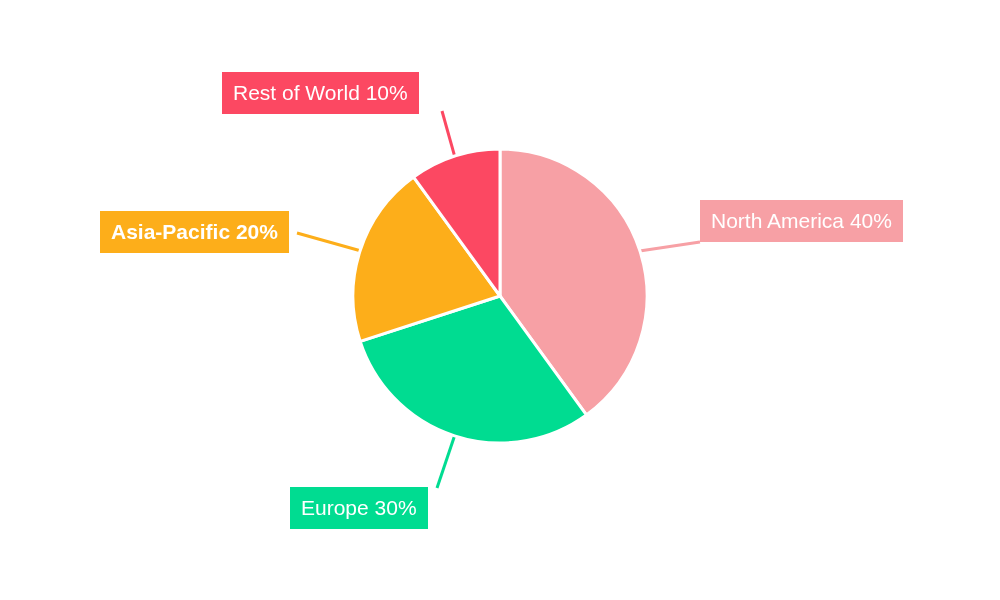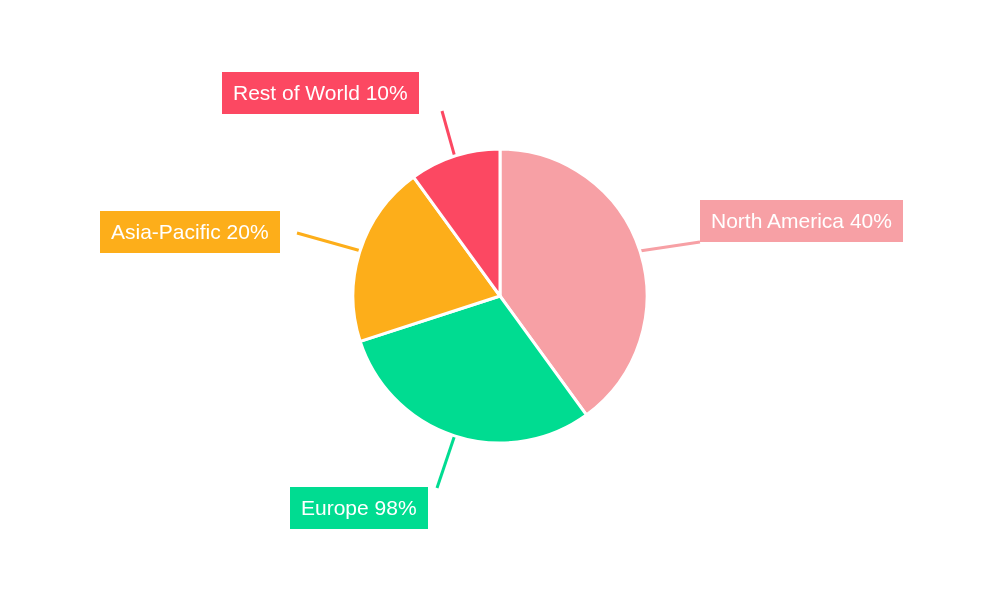--- a/index.html
+++ b/index.html
@@ -68,19 +68,19 @@
     <g>
       <path class="slice-path" id="slice-0" d="M 500 296 L 500.00 149.00 A 147 147 0 0 1 586.40 414.93 Z" fill="#F7A0A5"></path>
       <path class="slice-path" id="slice-1" d="M 500 296 L 586.40 414.93 A 147 147 0 0 1 360.19 341.43 Z" fill="#00DC91"></path>
       <path class="slice-path" id="slice-2" d="M 500 296 L 360.19 341.43 A 147 147 0 0 1 413.60 177.07 Z" fill="#FDAE1A"></path>
       <path class="slice-path" id="slice-3" d="M 500 296 L 413.60 177.07 A 147 147 0 0 1 500.00 149.00 Z" fill="#FC4862"></path>
     </g>
   </svg>
 
   <div class="label-box" id="label-north-america" style="left: 700px; top: 200px; background: rgb(247, 160, 165);">North America 40%</div>
 
-  <div class="label-box" id="label-europe" style="left: 290px; top: 487px; background: rgb(0, 220, 145);">Europe 98%</div>
+  <div class="label-box" id="label-europe" style="left: 290px; top: 487px; background: rgb(0, 220, 145);">Europe 30%</div>
 
-  <div class="label-box" id="label-asia-pacific" style="left: 100px; top: 211px; background: rgb(253, 174, 26);">Asia-Pacific 20%</div>
+  <div class="label-box" id="label-asia-pacific" style="left: 100px; top: 211px; background: rgb(253, 174, 26); font-weight: bold;">Asia-Pacific 20%</div>
 
   <div class="label-box" id="label-rest-of-world" style="left: 222px; top: 72px; background: rgb(252, 72, 98);">Rest of World 10%</div>
 
 </div>
 
 </body></html>

